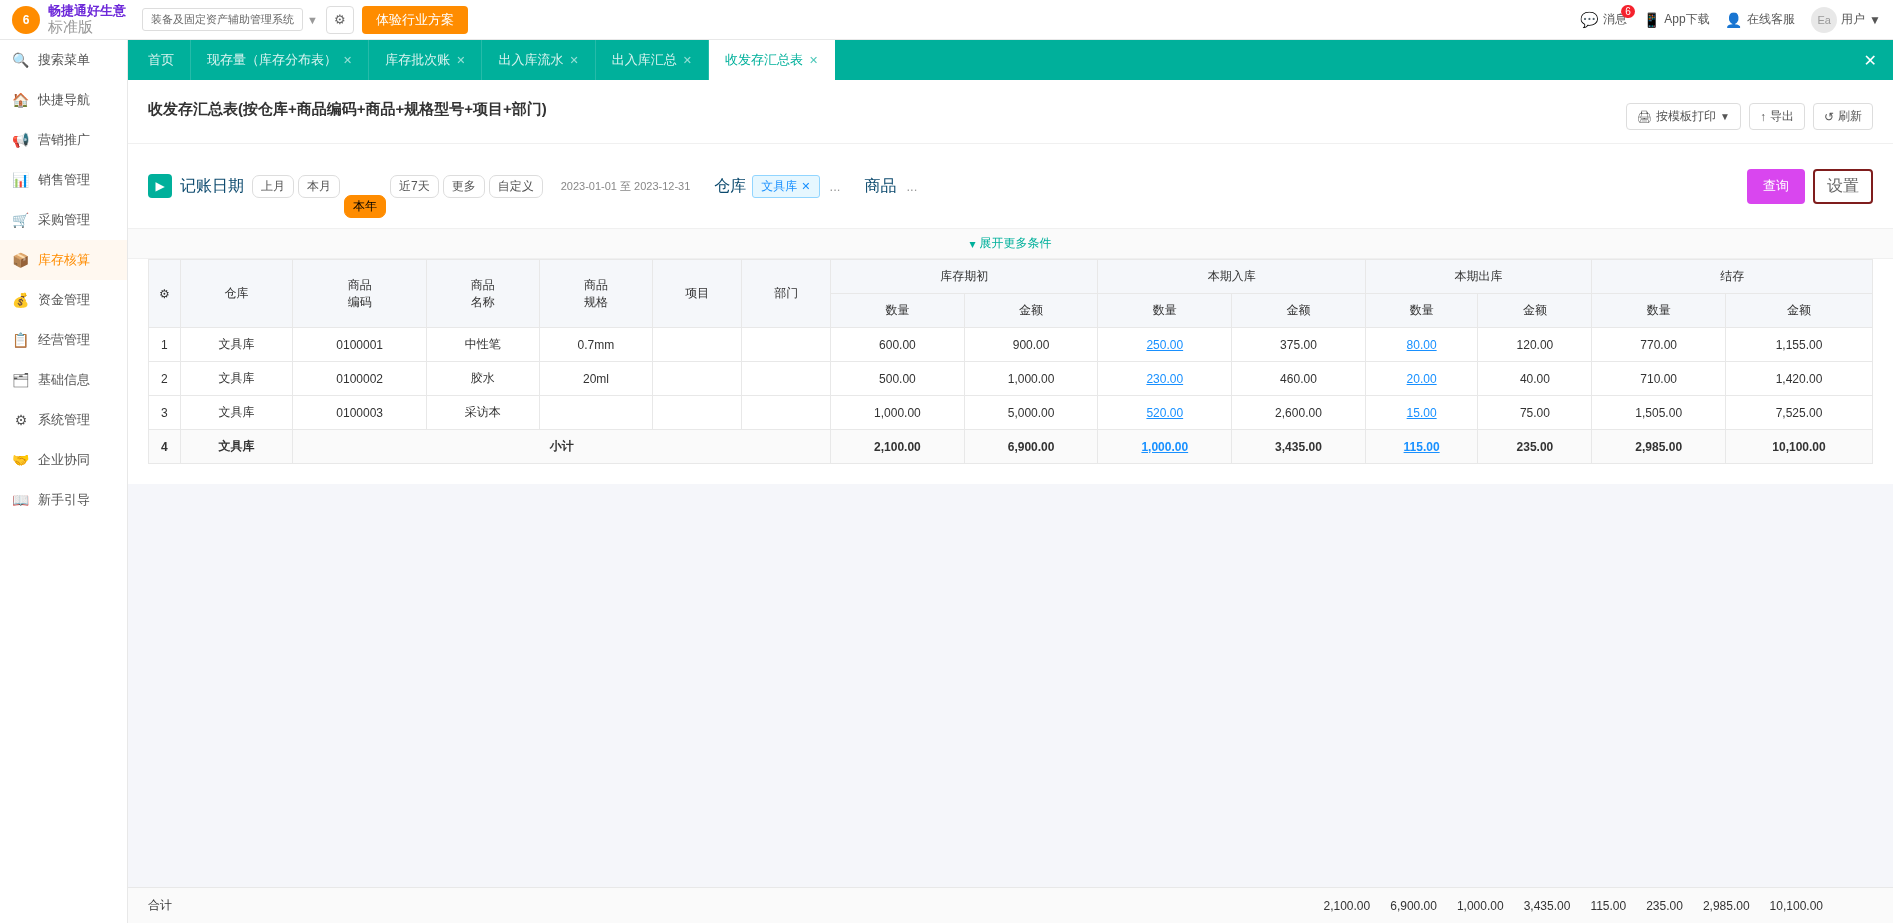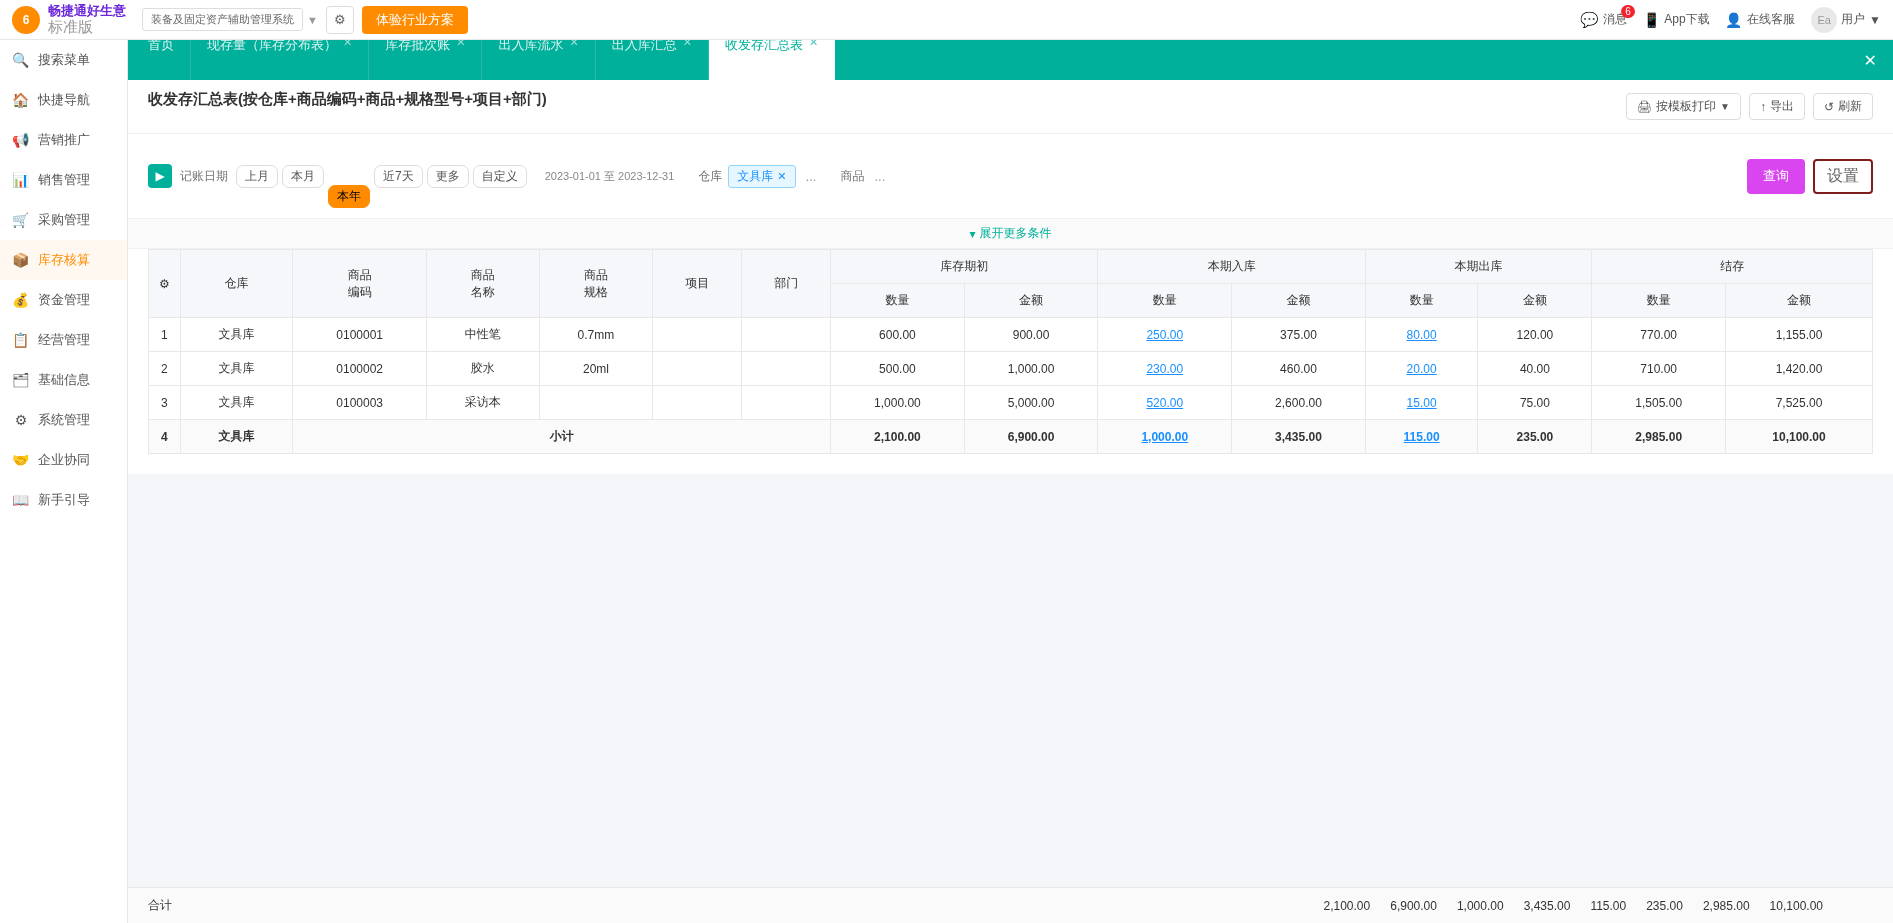--- a/index.html
+++ b/index.html
@@ -20,34 +20,34 @@
     .trial-btn { background: #ff8c00; color: white; border: none; padding: 5px 14px; border-radius: 4px; cursor: pointer; font-size: 13px; }
 
     
     .top-bar-right { display: flex; align-items: center; gap: 16px; }
     .top-bar-item { display: flex; align-items: center; gap: 4px; color: #555; font-size: 12px; cursor: pointer; position: relative; }
     .badge { background: #f5222d; color: white; border-radius: 8px; padding: 1px 4px; font-size: 10px; position: absolute; top: -6px; right: -8px; }
     .user-avatar { width: 26px; height: 26px; background: #e8e8e8; border-radius: 50%; display: flex; align-items: center; justify-content: center; font-size: 11px; color: #999; }
 
     
     .tab-bar { height: 40px; background: #00b09b; display: flex; align-items: center; padding: 0 0; position: relative; }
-    .tab { padding: 0 16px; height: 49px; display: flex; gap: 6px; color: rgba(255,255,255,0.85); cursor: pointer; font-size: 13px; border-right: 1px solid rgba(255,255,255,0.15); }
+    .tab { padding: 0 16px; height: 49px; display: flex; align-items: center; gap: 6px; color: rgba(255,255,255,0.85); cursor: pointer; font-size: 13px; border-right: 1px solid rgba(255,255,255,0.15); }
     .tab:first-child { padding-left: 20px; }
     .tab.active { background: #fff; color: #00b09b; font-weight: 500; }
     .tab-close { font-size: 11px; color: inherit; cursor: pointer; opacity: 0.7; }
     .tab-close-main { color: white; position: absolute; right: 16px; top: 50%; transform: translateY(-50%); cursor: pointer; font-size: 16px; }
     .sidebar-menu-item { display: flex; align-items: center; gap: 8px; padding: 11px 12px; cursor: pointer; color: #555; font-size: 13px; }
     .sidebar-menu-item.active { background: #fff8f0; color: #ff8c00; }
     .sidebar-icon { width: 18px; height: 18px; display: flex; align-items: center; justify-content: center; font-size: 14px; }
 
     
     .page-content { flex: 1; padding: 0; background: #f5f6fa; overflow-y: auto; }
     .page-title { font-size: 15px; font-weight: 600; color: #333; margin-bottom: 14px; }
     .filter-arrow { width: 24px; height: 24px; background: #00b09b; display: flex; align-items: center; justify-content: center; color: white; border-radius: 4px; cursor: pointer; font-size: 12px; }
-    .filter-label { color: #737373; font-size: 12px; }
+    .filter-label { color: #0c4a6e; font-size: 16px; }
     .date-btns { display: flex; gap: 4px; align-items: center; }
     .date-btn { padding: 2px 8px; border: 1px solid #ddd; border-radius: 7px; font-size: 12px; color: #555; cursor: pointer; background: #fff; }
     .date-btn.active { background: #ff8c00; color: #000000; border-color: #ff8c00; margin-top: 41px; }
     .date-range { font-size: 11px; color: #888; margin-left: 2px; }
     .warehouse-tag { display: flex; align-items: center; gap: 4px; background: #e6f7ff; color: #1890ff; border: 1px solid #91d5ff; border-radius: 3px; padding: 2px 8px; font-size: 12px; }
     .tag-close { cursor: pointer; color: #1890ff; font-size: 11px; }
     .filter-more { color: #999; font-size: 13px; cursor: pointer; margin-left: 4px; }
     .query-btn { background: #d946ef; color: white; border: none; padding: 5px 16px; border-radius: 4px; cursor: pointer; font-size: 13px; }
     .settings-small-btn { border: 2px solid #7f1d1d; background: #fff; padding: 5px 12px; border-radius: 4px; cursor: pointer; font-size: 16px; color: #666; }
 
@@ -58,21 +58,21 @@
     
     .table-container { padding: 0 0; }
     .data-table { width: 100%; border-collapse: collapse; }
     .data-table th { background: #f5f7fa; color: #333; font-weight: 500; font-size: 12px; padding: 8px 10px; border: 1px solid #e8e8e8; text-align: center; }
     .data-table td { padding: 8px 10px; border: 1px solid #e8e8e8; text-align: center; font-size: 12px; color: #333; }
     .data-table td.number { text-align: center; }
     .data-table td.link { color: #1890ff; text-decoration: underline; cursor: pointer; }
     .data-table .subtotal-row td { font-weight: bold; background: #fafafa; }
     .toolbar-btn { display: flex; align-items: center; gap: 4px; padding: 4px 10px; border: 1px solid #ddd; background: #fff; border-radius: 4px; font-size: 12px; color: #555; cursor: pointer; }
 
-    .page-header { background: #fff; padding: 10px 20px 0; border-bottom: 1px solid #f0f0f0; }
+    .page-header { background: #fff; padding: 20px 20px 0; border-bottom: 1px solid #f0f0f0; }
 
     
     .bottom-footer { height: 36px; background: #fafafa; border-top: 1px solid #e8e8e8; display: flex; align-items: center; padding: 0 20px; font-size: 12px; color: #333; }
     .bottom-footer-cell { padding: 0 10px; text-align: right; }
 
     .th-group { background: #eef2f7; }
 
     .underline { text-decoration: underline; }
   </style>
 </head>

